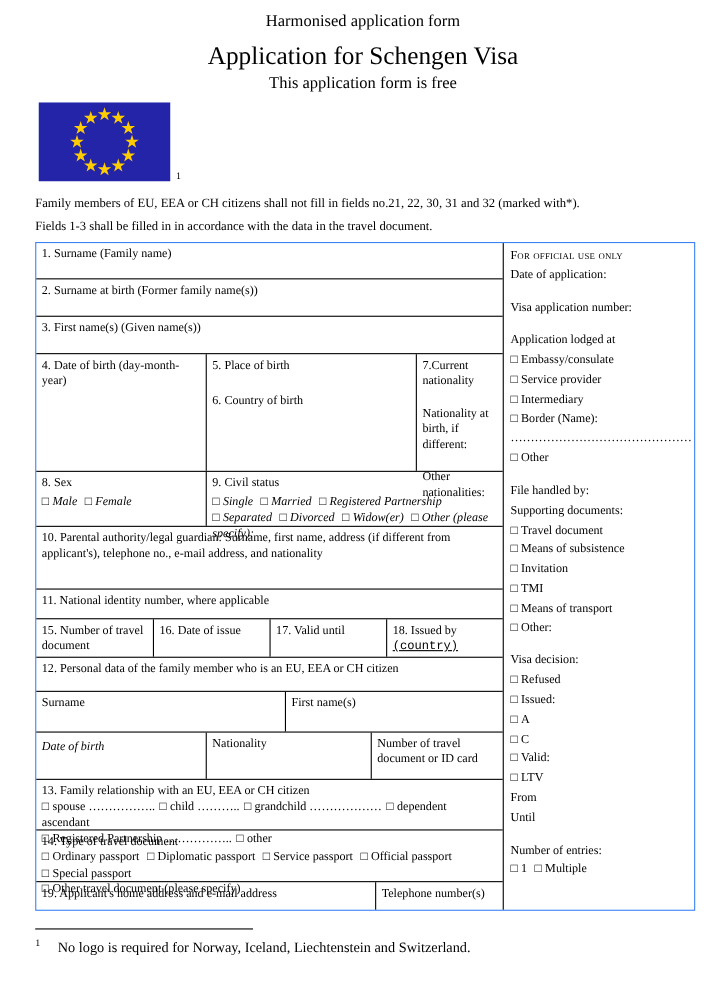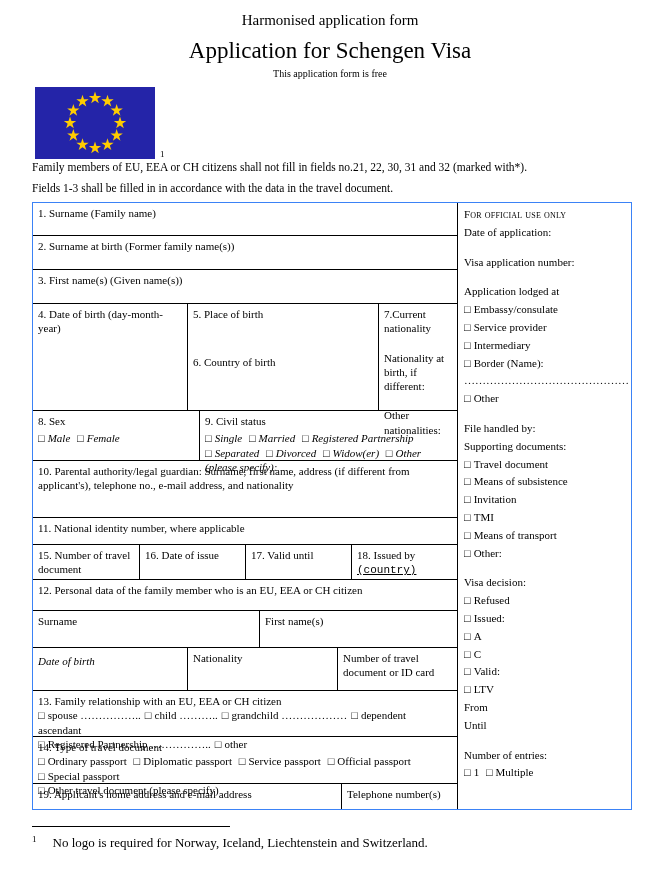--- a/index.html
+++ b/index.html
@@ -5,49 +5,49 @@
   html,body { margin:0; padding:0; background:#fff; }
   .page {
     width:660px; height:892px; margin:0 auto; background:#fff; color:#000;
     font-family:"Liberation Serif","DejaVu Serif",serif; position:relative;
     overflow:hidden;
   }
   
   .doc-header { text-align:center; padding-top:12px; }
   .form-type { font-size:15px;text-align:center; }
   .doc-title { font-size:23px; margin:9px 0 4px 0; font-weight:normal; }
-  .doc-subtitle { font-size:10px; }
+  .doc-subtitle { font-size:15px; }
   
   .flag-row { margin:8px 0 0 35px; }
   .eu-flag { display:inline-block; vertical-align:bottom; }
   .flag-fn { font-size:9px; vertical-align:bottom; margin-left:1px; }
   
   .note { font-size:11.5px; margin:0 28px 0 32px; }
-  .note.first { margin-top:2px; }
+  .note.first { margin-top:14px; }
   .note + .note { margin-top:9px; }
   
   .form-table {
     margin:8px 28px 0 32px; height:608px; display:flex;
     border:1px solid #3b82f6; box-sizing:border-box; font-size:11px; line-height:1.3;
   }
   .left-col { width:456px; border-right:1px solid #000; box-sizing:border-box; display:flex; flex-direction:column; }
   .right-col { flex:1; box-sizing:border-box; padding:4px 2px 4px 6px; }
   .lrow { display:flex; border-bottom:1px solid #000; box-sizing:border-box; flex:0 0 auto; }
   .lrow.last { border-bottom:none; flex:1 1 auto; }
   .cell { padding:3px 4px 2px 5px; box-sizing:border-box; }
   .cell + .cell { border-left:1px solid #000; }
   .fill { flex:1; }
   .w154 { width:154px; } .w191 { width:191px; } .w150 { width:150px; } .w226 { width:226px; } .w308 { width:308px; }
   .wq { width:25%; }
   .h33 { height:33px; } .h34 { height:34px; } .h107 { height:107px; }
-  .h50 { height:50px;gap:12px; } .h57 { height:57px; } .h27 { height:27px; }
+  .h50 { height:50px; } .h57 { height:57px; } .h27 { height:27px; }
   .h35 { height:35px; } .h31 { height:31px; } .h37 { height:37px; }
   .h43 { height:43px; } .h46 { height:46px; } .h47 { height:47px; }
   .mt15 { margin-top:15px; }
-  .mt18 { margin-top:34px; }
+  .mt18 { margin-top:18px; }
   .mt3 { margin-top:3px;font-style:italic; }
   .cb { margin-right:3px; }
   .opt { margin-right:4px; }
   .u { text-decoration:underline;font-family:Liberation Mono, monospace; }
   
   .oline { margin-bottom:3.5px; }
   .ocaps { font-variant:small-caps; letter-spacing:0.2px; }
   .vsp { height:12px; }
   
   .fn-rule { width:198px; border-top:1px solid #000; margin:16px 0 7px 32px; }

